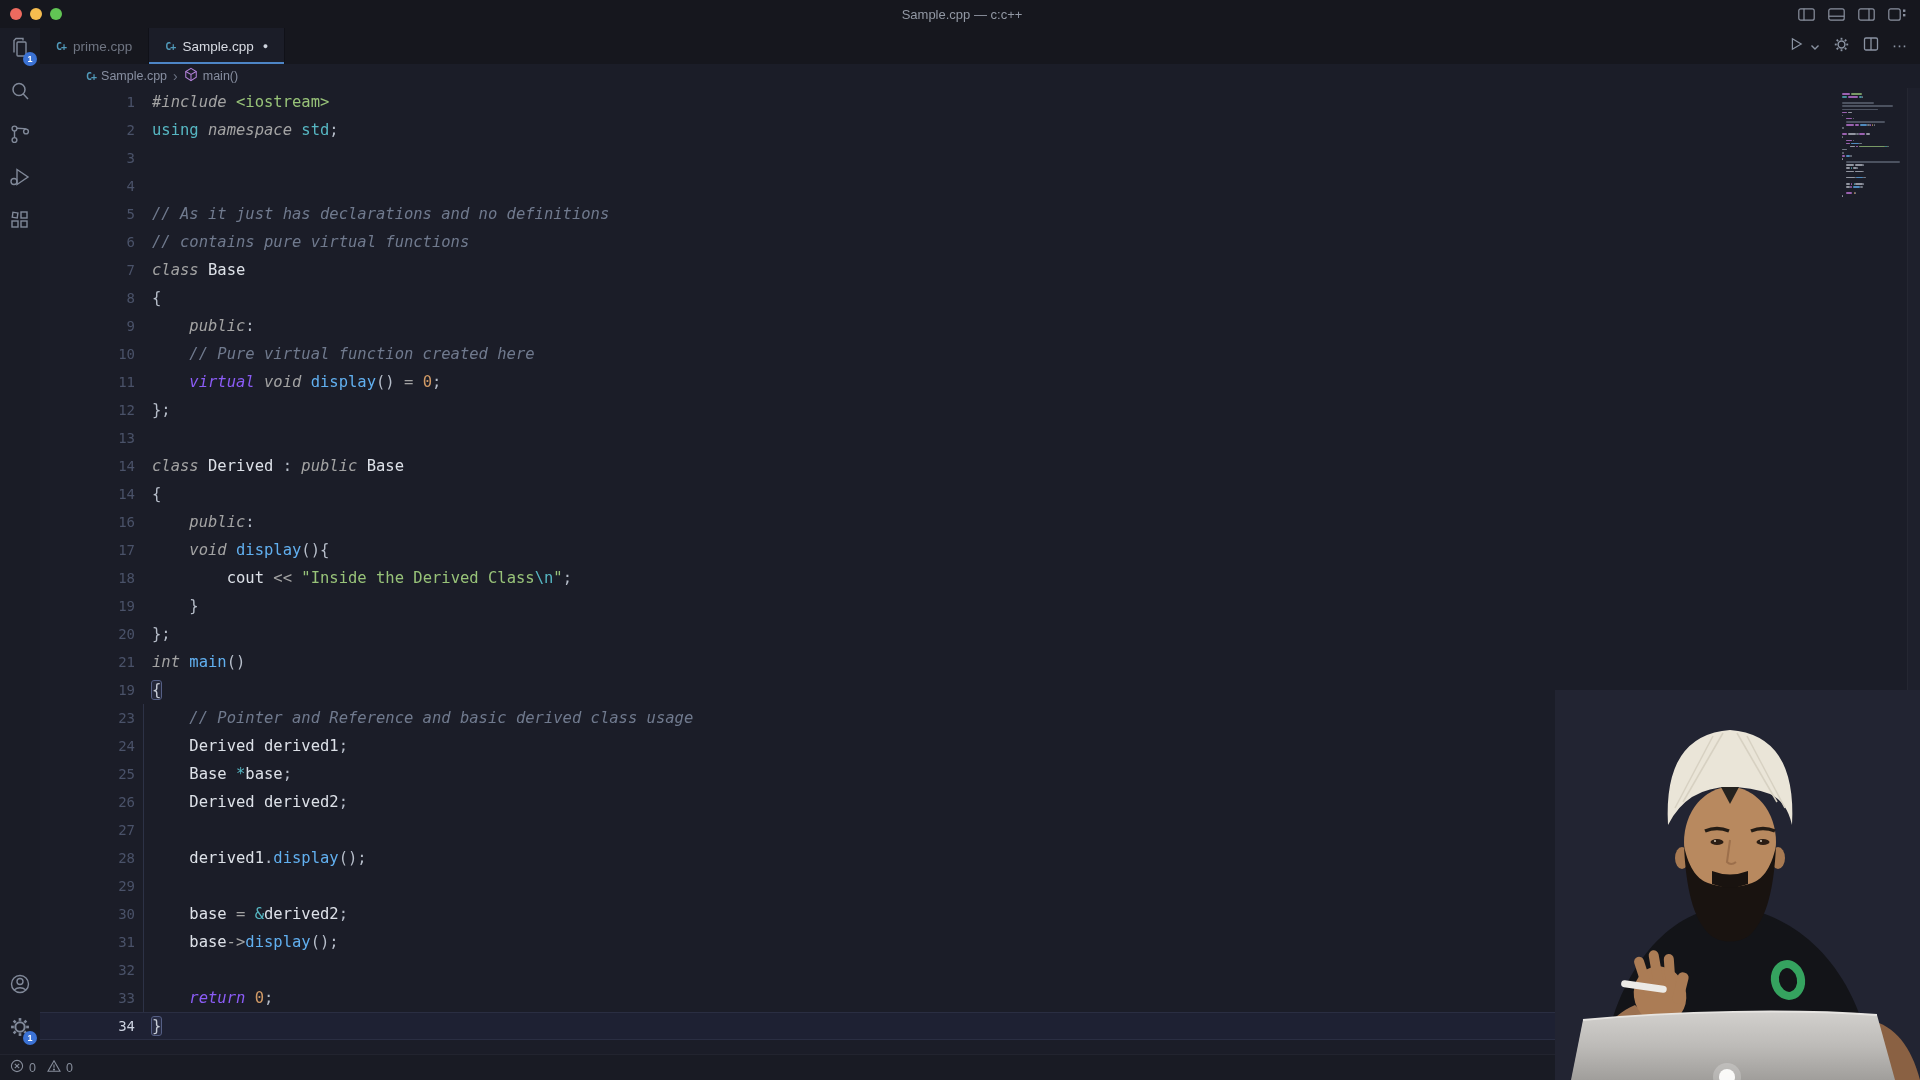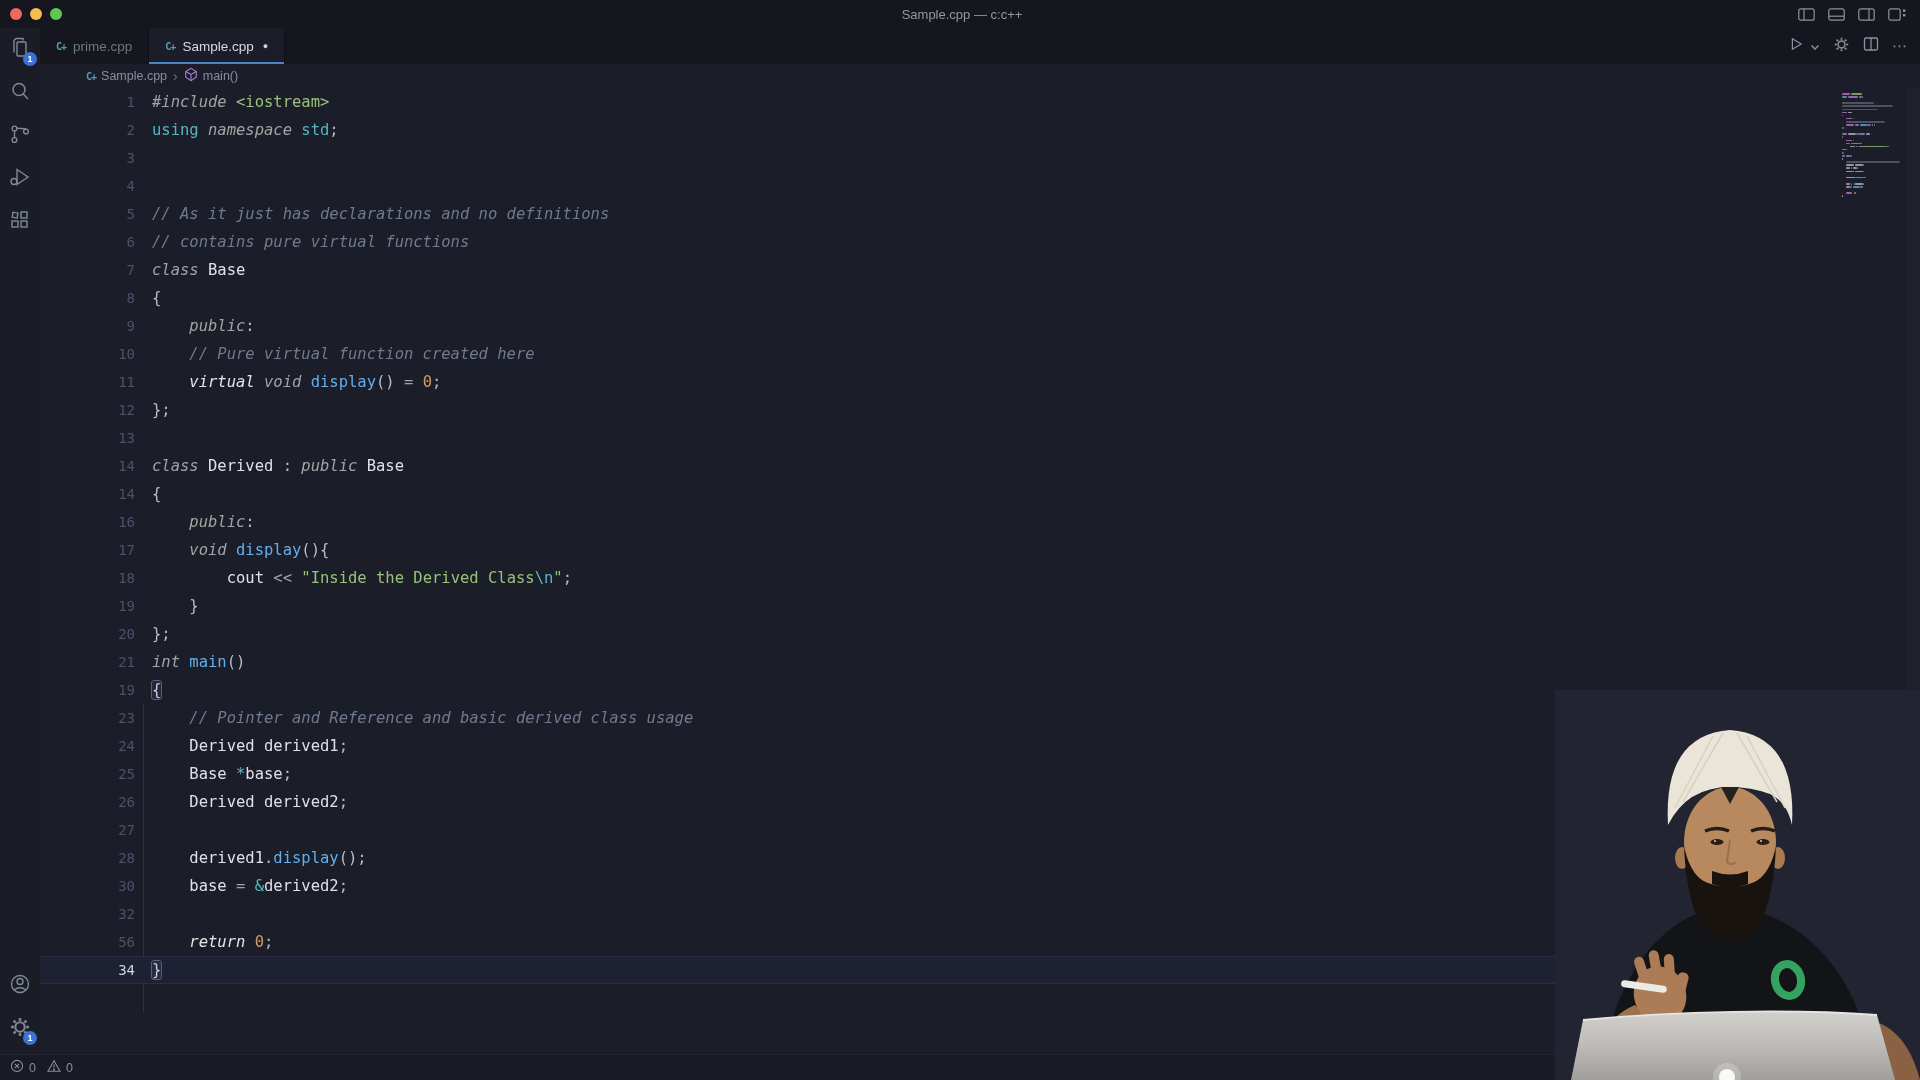--- a/index.html
+++ b/index.html
@@ -43,21 +43,21 @@
 
   
   .code-wrap { position:relative; flex:1; background:#1b1d28; overflow:hidden; }
   #code-lines { position:absolute; top:0; left:0; right:0; font-family:"DejaVu Sans Mono", monospace; font-size:15.5px; }
   .line { display:flex; height:28px; line-height:28px; white-space:pre; }
   .gutter { width:95px; flex:0 0 95px; text-align:right; color:#4a5269; font-size:14px; user-select:none; }
   .code { padding-left:17px; }
   .line.current { background:#1e2133; box-shadow: inset 0 1px 0 #2a2e42, inset 0 -1px 0 #2a2e42; }
   .line.current .gutter { color:#ccd2e0; }
   .tk-def{color:#b6bdc9;} .tk-white{color:#dde1e8;} .tk-purple{color:#a3a3a3;font-style:italic;}
-  .tk-purpleItalic{color:#e5e5e5; font-style:italic;} .tk-blue{color:#61afef;}
+  .tk-purpleItalic{color:#8b5cf6; font-style:italic;} .tk-blue{color:#61afef;}
   .tk-green{color:#98c379;} .tk-cyan{color:#56b6c2;} .tk-orange{color:#d19a66;}
   .tk-comment{color:#707a8e; font-style:italic;}
   .tk-bracket{ color:#c7ccd6; outline:1px solid #555f85; background:rgba(100,110,160,.15); border-radius:2px; }
   .indent-guide { position:absolute; left:103px; top:616px; height:308px; width:1px; background:#2d3246; }
 
   
   #minimap { position:absolute; top:3px; right:16px; width:62px; height:112px; }
   .mm-bar { position:absolute; height:1.7px; opacity:.75; border-radius:1px; }
   .scrollbar { position:absolute; top:0; right:0; bottom:0; width:13px; background:rgba(110,120,150,0.045); border-left:1px solid rgba(255,255,255,0.03); }
 
@@ -250,23 +250,25 @@
           <div class="line"><span class="gutter">19</span><span class="code"><span class="tk-def">    }</span></span></div>
           <div class="line"><span class="gutter">20</span><span class="code"><span class="tk-def">};</span></span></div>
           <div class="line"><span class="gutter">21</span><span class="code"><span class="tk-purple">int</span><span class="tk-def"> </span><span class="tk-blue">main</span><span class="tk-def">()</span></span></div>
           <div class="line"><span class="gutter">19</span><span class="code"><span class="tk-bracket">{</span></span></div>
           <div class="line"><span class="gutter">23</span><span class="code"><span class="tk-def">    </span><span class="tk-comment">// Pointer and Reference and basic derived class usage</span></span></div>
           <div class="line"><span class="gutter">24</span><span class="code"><span class="tk-def">    </span><span class="tk-white">Derived</span><span class="tk-def"> </span><span class="tk-white">derived1</span><span class="tk-def">;</span></span></div>
           <div class="line"><span class="gutter">25</span><span class="code"><span class="tk-def">    </span><span class="tk-white">Base</span><span class="tk-def"> </span><span class="tk-cyan">*</span><span class="tk-white">base</span><span class="tk-def">;</span></span></div>
           <div class="line"><span class="gutter">26</span><span class="code"><span class="tk-def">    </span><span class="tk-white">Derived</span><span class="tk-def"> </span><span class="tk-white">derived2</span><span class="tk-def">;</span></span></div>
           <div class="line"><span class="gutter">27</span><span class="code"></span></div>
           <div class="line"><span class="gutter">28</span><span class="code"><span class="tk-def">    </span><span class="tk-white">derived1</span><span class="tk-def">.</span><span class="tk-blue">display</span><span class="tk-def">();</span></span></div>
+          <div class="line"><span class="gutter">29</span><span class="code"></span></div>
           <div class="line"><span class="gutter">30</span><span class="code"><span class="tk-def">    </span><span class="tk-white">base</span><span class="tk-def"> </span><span class="tk-purple">=</span><span class="tk-def"> </span><span class="tk-cyan">&amp;</span><span class="tk-white">derived2</span><span class="tk-def">;</span></span></div>
+          <div class="line"><span class="gutter">31</span><span class="code"><span class="tk-def">    </span><span class="tk-white">base</span><span class="tk-purple">-&gt;</span><span class="tk-blue">display</span><span class="tk-def">();</span></span></div>
           <div class="line"><span class="gutter">32</span><span class="code"></span></div>
-          <div class="line"><span class="gutter">56</span><span class="code"><span class="tk-def">    </span><span class="tk-purpleItalic">return</span><span class="tk-def"> </span><span class="tk-orange">0</span><span class="tk-def">;</span></span></div>
+          <div class="line"><span class="gutter">33</span><span class="code"><span class="tk-def">    </span><span class="tk-purpleItalic">return</span><span class="tk-def"> </span><span class="tk-orange">0</span><span class="tk-def">;</span></span></div>
           <div class="line current"><span class="gutter">34</span><span class="code"><span class="tk-bracket">}</span></span></div>
         </div>
       <div id="minimap">
           <div class="mm-bar" style="left: 0px; top: 2px; width: 8.4px; background: rgb(198, 120, 221);"></div>
           <div class="mm-bar" style="left: 9.45px; top: 2px; width: 10.5px; background: rgb(152, 195, 121);"></div>
           <div class="mm-bar" style="left: 0px; top: 5.1px; width: 5.25px; background: rgb(86, 182, 194);"></div>
           <div class="mm-bar" style="left: 6.3px; top: 5.1px; width: 9.45px; background: rgb(198, 120, 221);"></div>
           <div class="mm-bar" style="left: 16.8px; top: 5.1px; width: 3.15px; background: rgb(86, 182, 194);"></div>
           <div class="mm-bar" style="left: 19.95px; top: 5.1px; width: 1.05px; background: rgb(143, 149, 163);"></div>
           <div class="mm-bar" style="left: 0px; top: 11.3px; width: 31.5px; background: rgb(93, 100, 115);"></div>

